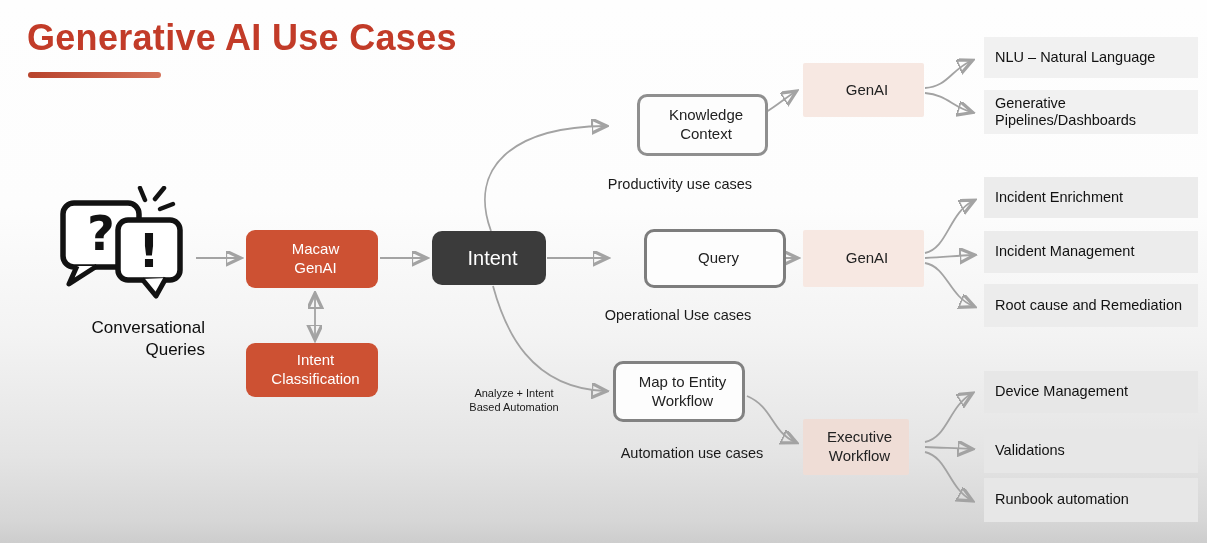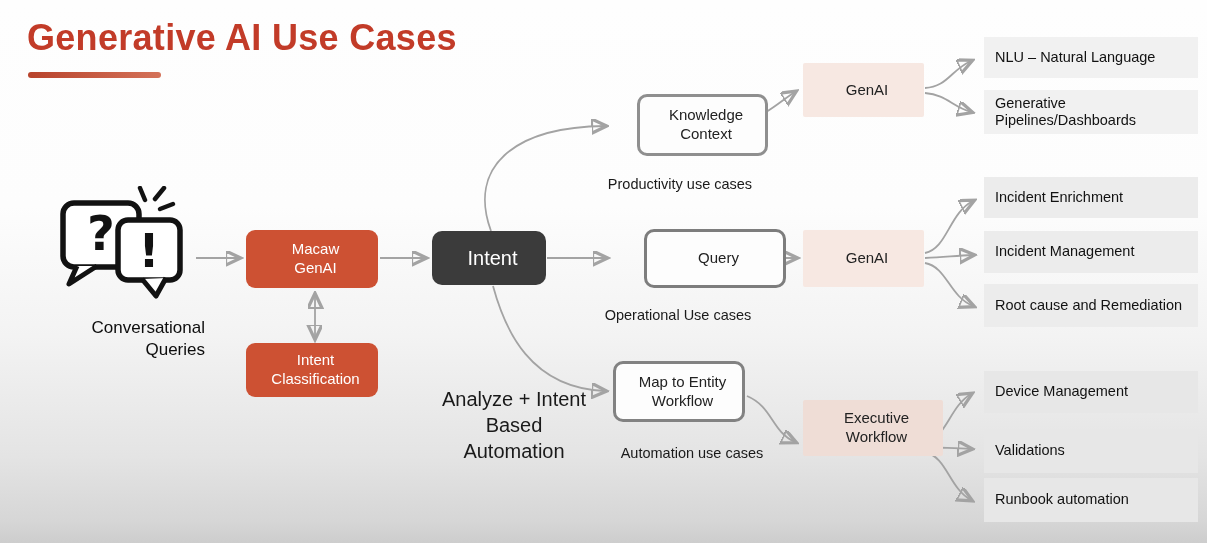--- a/index.html
+++ b/index.html
@@ -26,21 +26,21 @@
   .node {
     display:flex; align-items:center; justify-content:center; text-align:center;
     white-space:pre-line; line-height:1.25; border-radius:9px;padding-left:7px;
   }
   .node-orange { background:#cd5133; color:#fff; font-size:15px; }
   .node-dark   { background:#3b3b3b; color:#fff; font-size:20px; border-radius:10px; }
   .node-outline{ background:#fdfdfd; color:#222; font-size:15px; border:3px solid #8f8f8f; border-radius:10px; }
   .node-pink   { background:#f7e8e2; color:#222; font-size:15px; border-radius:2px; }
   .node-pink2  { background:#efddd6; color:#222; font-size:15px; border-radius:2px; }
   .caption { font-size:14.5px; color:#1a1a1a; text-align:center; white-space:pre-line; }
-  .annotation { font-size:20px; color:#1a1a1a; text-align:center; white-space:pre-line; line-height:1.3; }
+  .annotation { font-size:11px; color:#1a1a1a; text-align:center; white-space:pre-line; line-height:1.3; }
   
   .bar {
     left:984px; width:214px; display:flex; align-items:center;
     padding-left:11px; font-size:14.5px; color:#121212;
     white-space:pre-line; line-height:1.2;
   }
   .bar-a { background:#f1f1f1; }
   .bar-b { background:#ececec; }
   .bar-c { background:#e7e7e7; }
   
@@ -134,21 +134,21 @@
 
   <div class="abs caption" style="left:600px; top:176px; width:160px;">Productivity use cases</div>
   <div class="abs caption" style="left:598px; top:307px; width:160px;">Operational Use cases</div>
   <div class="abs caption" style="left:612px; top:445px; width:160px;">Automation use cases</div>
 
   <div class="abs annotation" style="left:438px; top:386px; width:152px;">Analyze + Intent
 Based Automation</div>
 
   <div class="abs node node-pink" style="left:803px; top:63px; width:121px; height:54px;">GenAI</div>
   <div class="abs node node-pink" style="left:803px; top:230px; width:121px; height:57px;">GenAI</div>
-  <div class="abs node node-pink2" style="left:803px; top:400px; width:140px; height:56px;">Executive
+  <div class="abs node node-pink2" style="left:803px; top:419px; width:106px; height:56px;">Executive
 Workflow</div>
 
   <div class="abs bar bar-a" style="top:37px; height:41px;">NLU – Natural Language</div>
   <div class="abs bar bar-a" style="top:90px; height:44px;">Generative
 Pipelines/Dashboards</div>
 
   <div class="abs bar bar-b" style="top:177px; height:41px;">Incident Enrichment</div>
   <div class="abs bar bar-b" style="top:231px; height:42px;">Incident Management</div>
   <div class="abs bar bar-b" style="top:284px; height:43px;">Root cause and Remediation</div>
 

